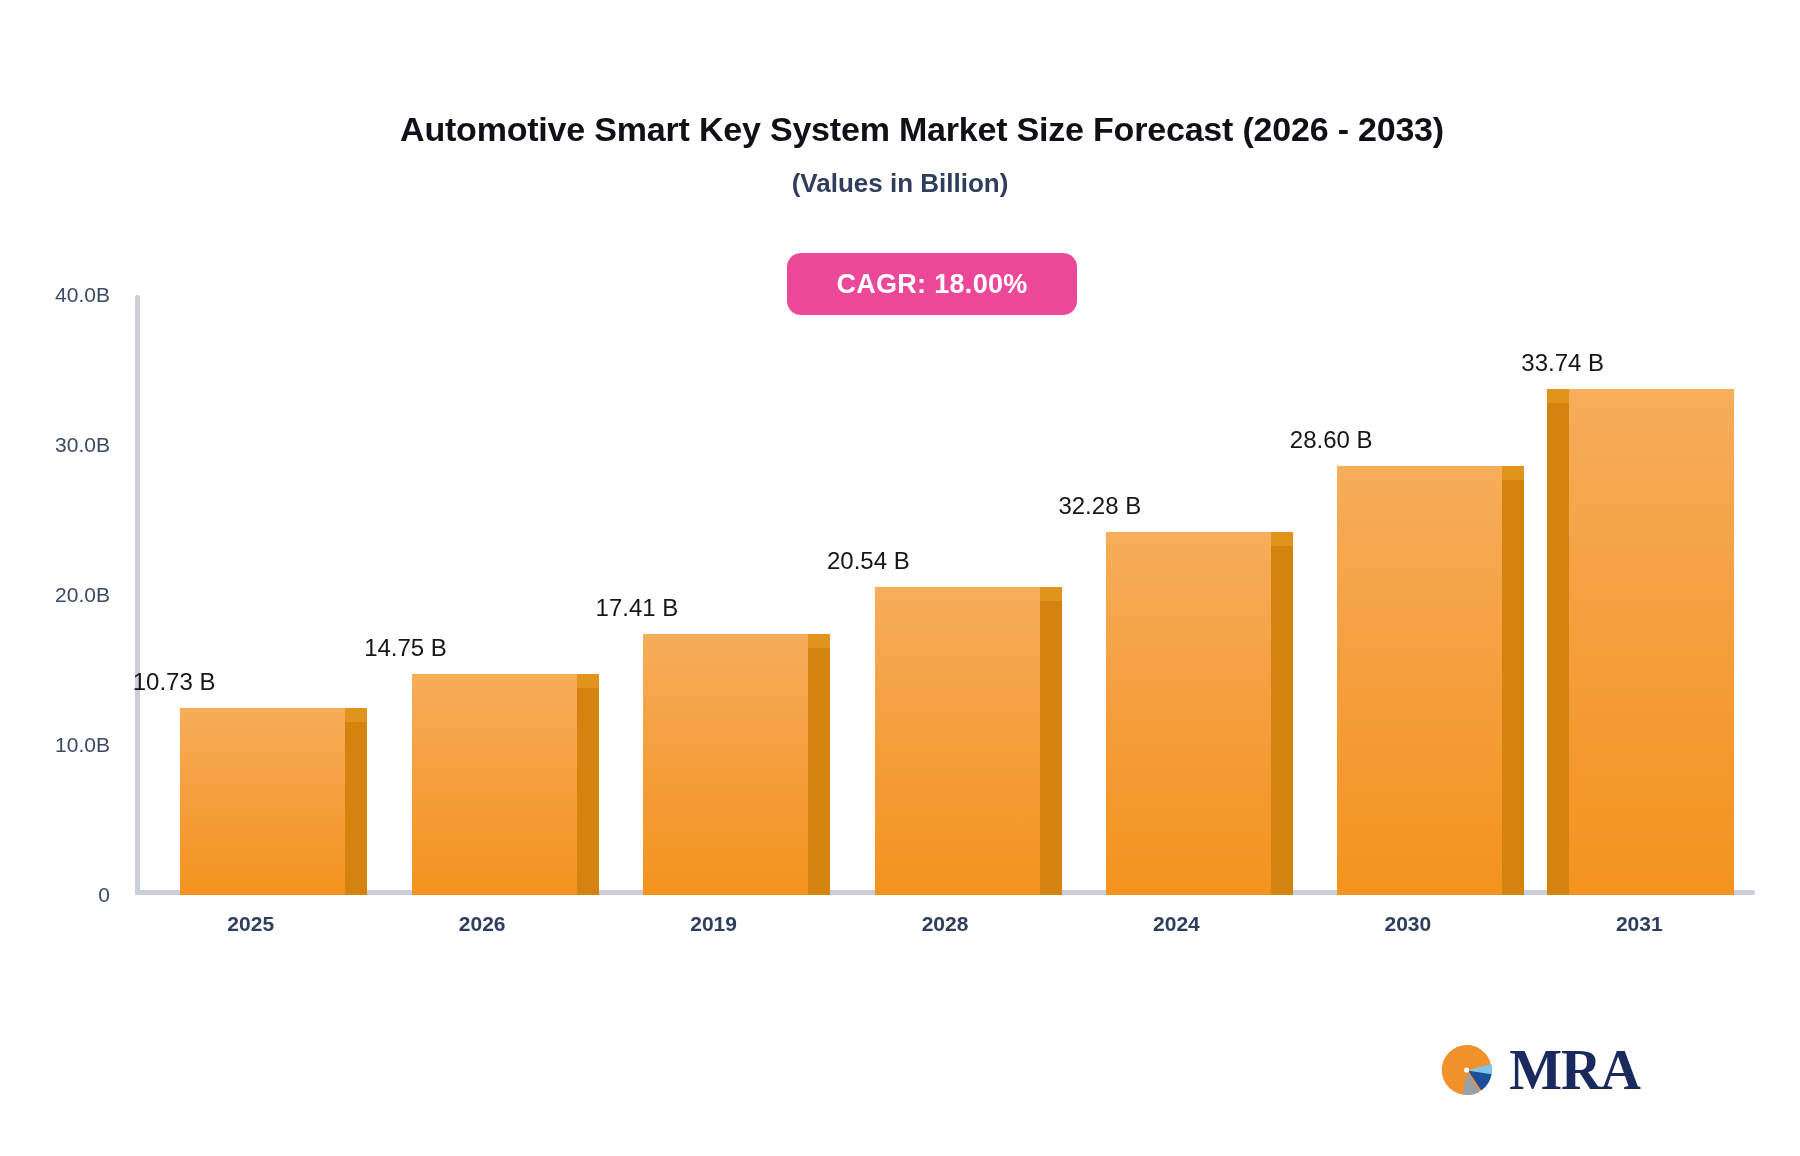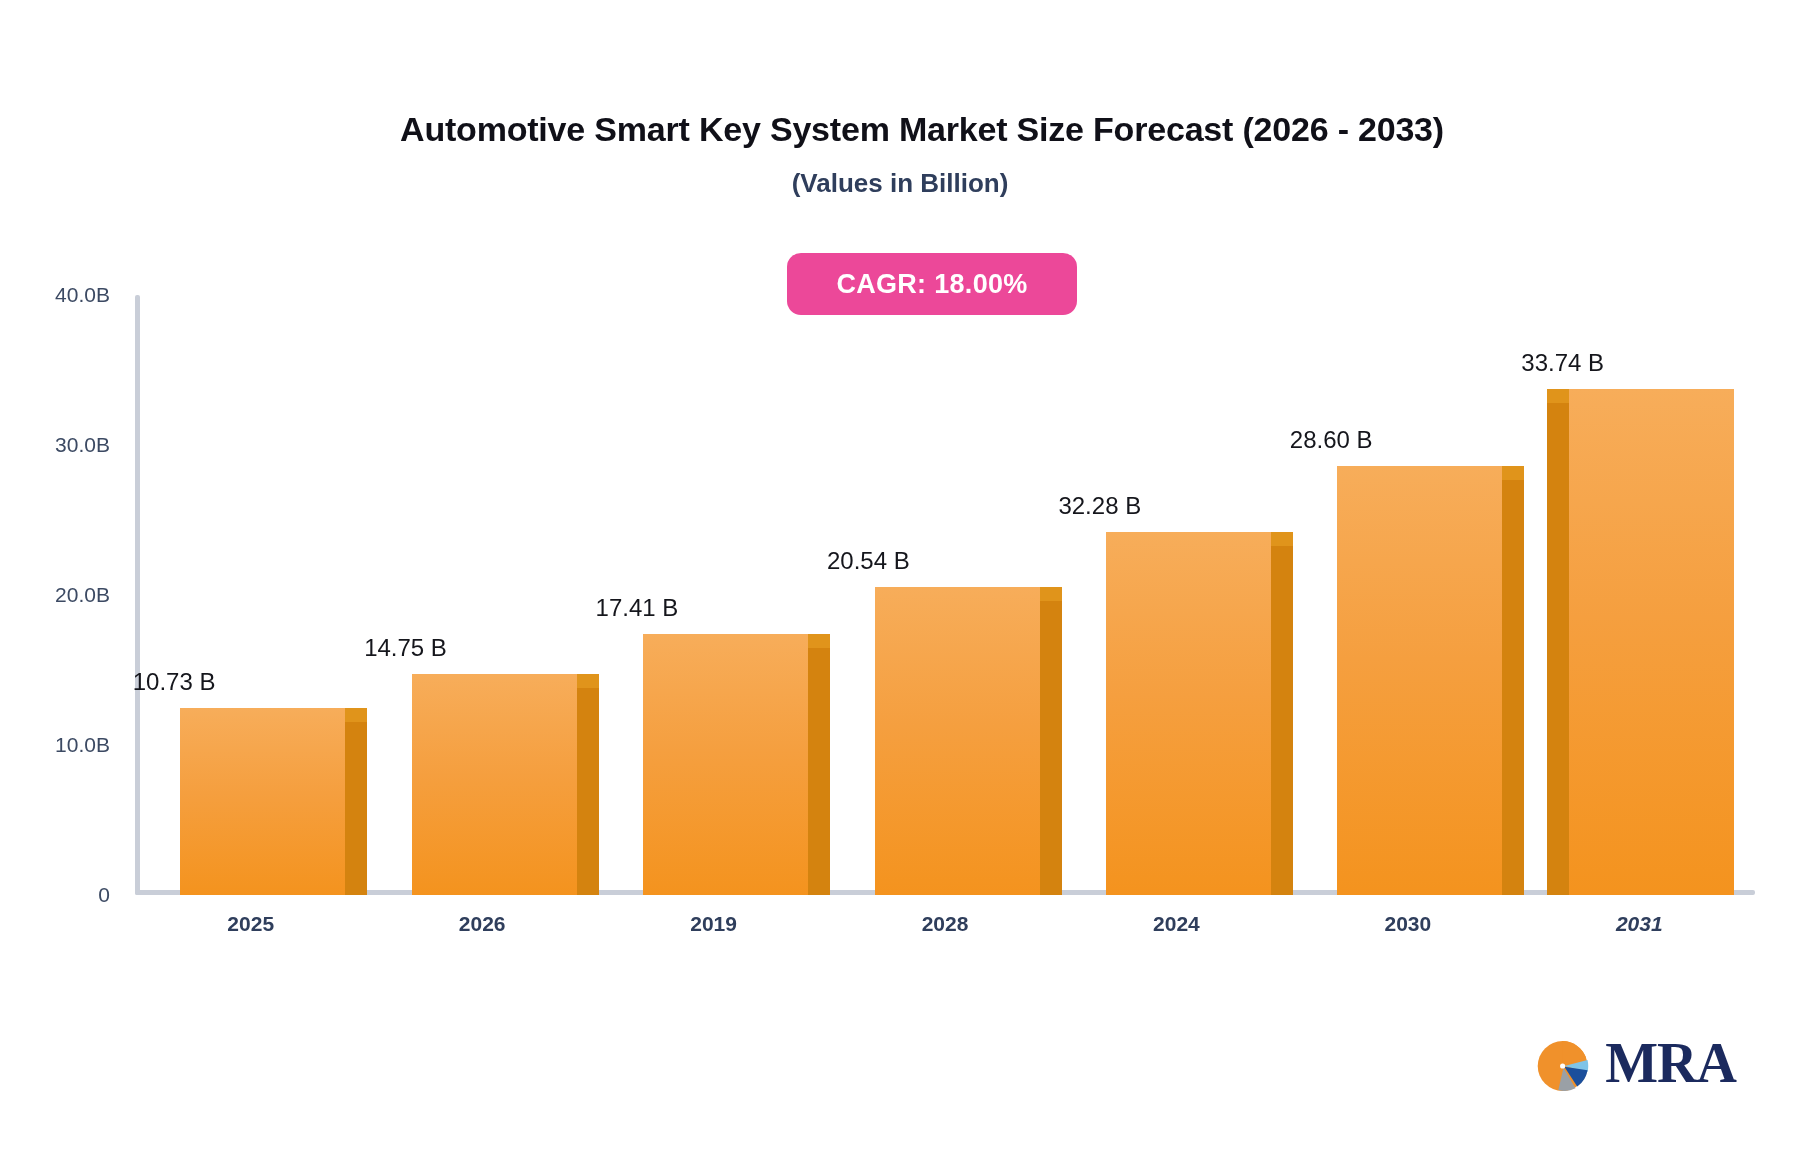--- a/index.html
+++ b/index.html
@@ -134,26 +134,26 @@
     width: 220px;
     text-align: center;
     font-size: 21px;
     color: #2f3e5c;
     font-weight: 600;
   }
 
   
   .logo {
     position: absolute;
-    left: 1536px;
+    left: 1440px;
     top: 1035px;
     width: 200px;
     height: 70px;
     display: flex;
-    align-items: flex-start;
+    align-items: center;
     gap: 16px;
   }
   .logo-text {
     font-family: "Liberation Serif", serif;
     font-size: 56px;
     font-weight: bold;
     color: #1b2a5e;
     line-height: 1;
     letter-spacing: -1px;
   }
@@ -226,21 +226,21 @@
       <div class="ytick" style="top: 445px;">30.0B</div>
       <div class="ytick" style="top: 295px;">40.0B</div>
     </div>
   <div id="xlabels-layer">
       <div class="xlabel" style="left: 140.714px;">2025</div>
       <div class="xlabel" style="left: 372.143px;">2026</div>
       <div class="xlabel" style="left: 603.571px;">2019</div>
       <div class="xlabel" style="left: 835px; text-align: center;">2028</div>
       <div class="xlabel" style="left: 1066.43px;">2024</div>
       <div class="xlabel" style="left: 1297.86px;">2030</div>
-      <div class="xlabel" style="left: 1529.29px; font-style: italic;">2031</div>
+      <div class="xlabel" style="left: 1529.29px;">2031</div>
     </div>
 
   <div class="logo">
     <svg width="62" height="62" viewBox="0 0 62 62">
       <circle cx="31" cy="31" r="29" fill="#F0912B"></circle>
       <path d="M31 31 L31 2 A29 29 0 0 1 58 21 Z" fill="#F0912B"></path>
       <path d="M33 31 L60 24 A29 29 0 0 1 60 38 Z" fill="#7FC4E8"></path>
       <path d="M33 32 L60 36 A29 29 0 0 1 48 55 Z" fill="#1b4f9c"></path>
       <path d="M32 33 L46 57 A29 29 0 0 1 26 59 Z" fill="#9aa0a6"></path>
       <path d="M31 31 m-3 0 a3 3 0 1 0 6 0 a3 3 0 1 0 -6 0" fill="#ffffff"></path>

